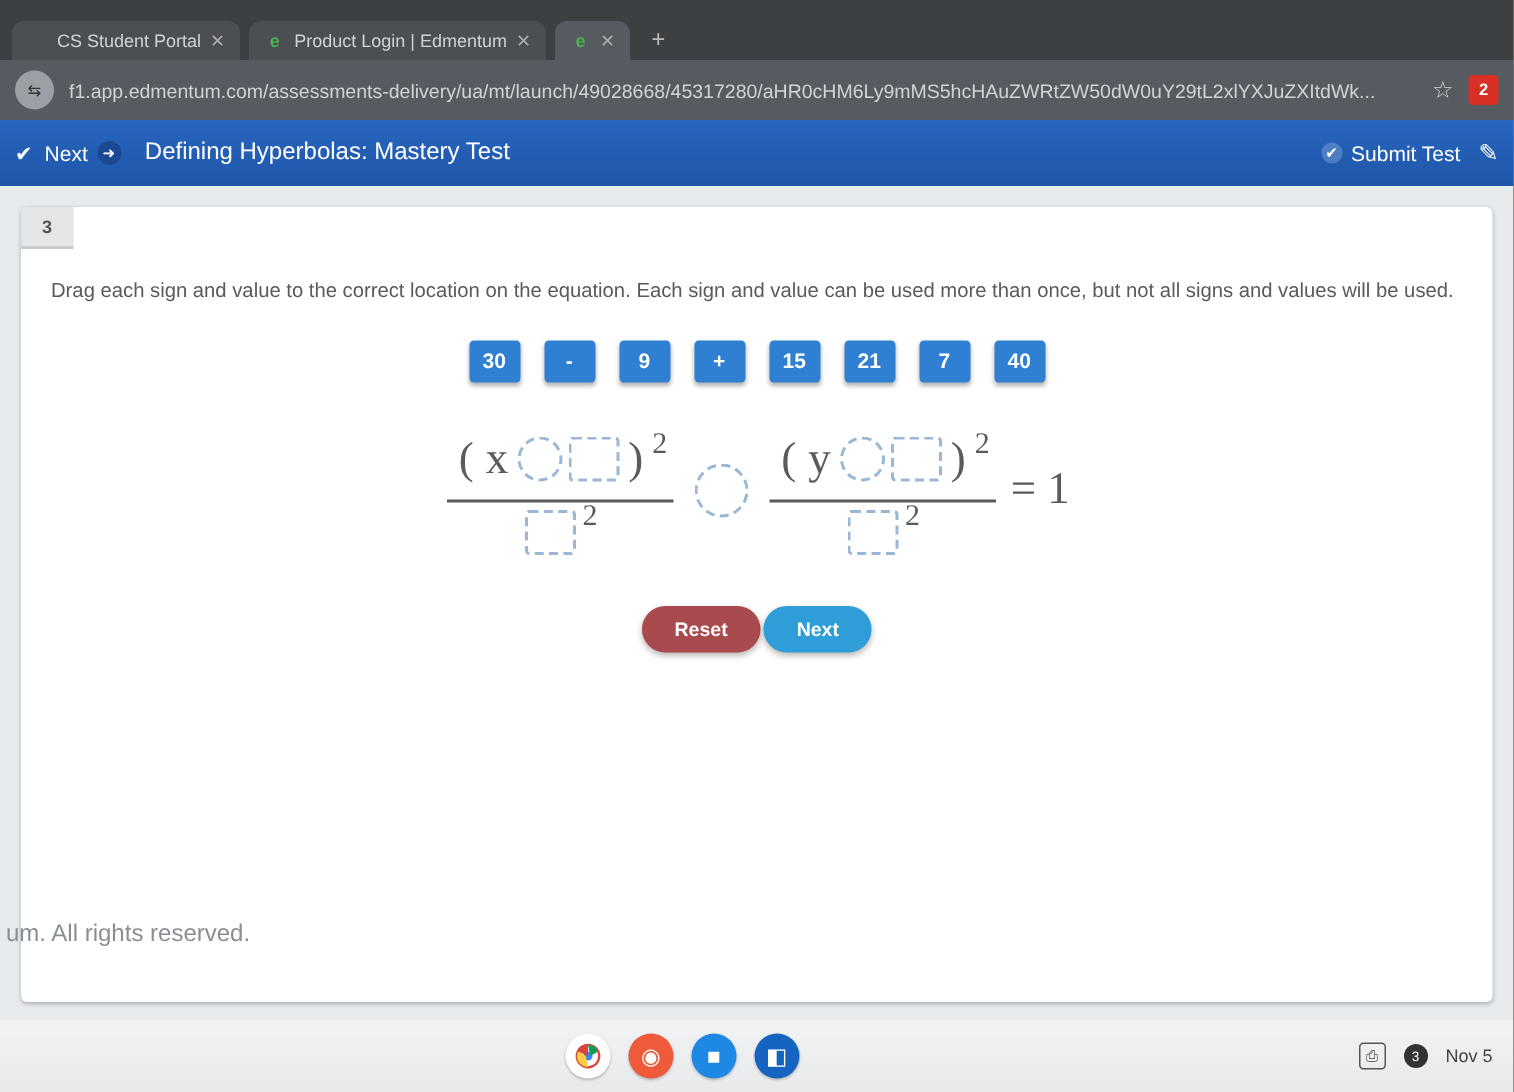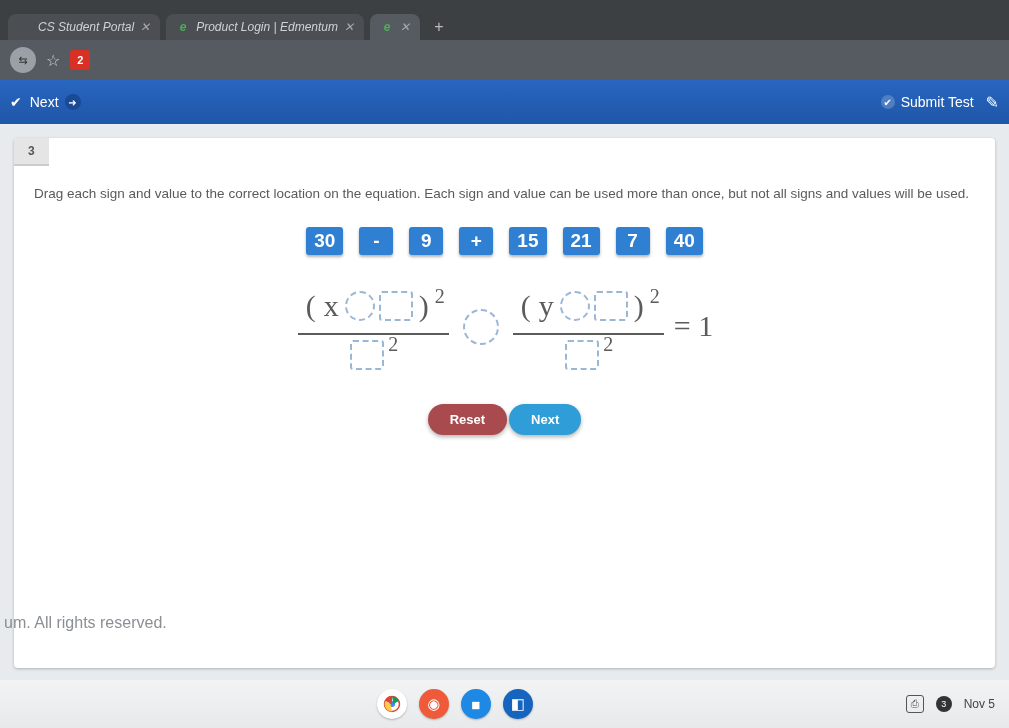--- a/index.html
+++ b/index.html
@@ -1,20 +1,20 @@
 <!DOCTYPE html>
 <html><head>
 <meta charset="utf-8">
 <style>
   * { box-sizing: border-box; margin: 0; padding: 0; }
   html, body { width: 1009px; height: 728px; overflow: hidden; font-family: Arial, Helvetica, sans-serif; background: #2a2a2a; }
   .browser-shell { width: 100%; height: 100%; display: flex; flex-direction: column; background: #1e1e1e; }
   
   .tab-strip { display: flex; align-items: flex-end; background: #3c4043; padding: 6px 8px 0 8px; gap: 0; height: 40px; }
-  .tab { display: flex; align-items: center; gap: 6px; padding: 6px 10px; background: #4b4e53; color: #cfd3d8; font-size: 12px; border-radius: 8px 8px 0 0; margin-right: 6px; max-width: 210px; font-style: italic; }
+  .tab { display: flex; align-items: center; gap: 6px; padding: 6px 10px; background: #4b4e53; color: #cfd3d8; font-size: 12px; border-radius: 8px 8px 0 0; margin-right: 6px; max-width: 210px; }
   .tab.active { background: #565b61; color: #e8eaed; }
   .tab .favicon { width: 14px; height: 14px; display: inline-flex; align-items: center; justify-content: center; font-weight: bold; color: #4caf50; background: transparent; font-size: 12px; }
   .tab .close { color: #aaa; font-size: 12px; }
   .newtab { color: #bbb; padding: 4px 8px; cursor: pointer; }
   
   .addr-row { display: flex; align-items: center; background: #565b61; padding: 6px 10px; gap: 10px; height: 40px; }
   .addr-icon { width: 26px; height: 26px; border-radius: 50%; background: #9aa0a6; color: #333; display: flex; align-items: center; justify-content: center; font-size: 11px; }
   .addr-input { flex: 1; background: transparent; border: none; color: #cfd3d8; font-size: 13px; outline: none; }
   .star { color: #cfd3d8; font-size: 16px; }
   .ext-badge { width: 20px; height: 20px; background: #d93025; color: #fff; font-size: 11px; font-weight: bold; display: flex; align-items: center; justify-content: center; border-radius: 3px; }
@@ -29,21 +29,21 @@
   .app-bar .submit .check { width: 14px; height: 14px; border-radius: 50%; background: #ffffff33; display: flex; align-items: center; justify-content: center; font-size: 10px; }
   .app-bar .tool-icon { margin-left: 12px; font-size: 16px; }
   
   .work-area { flex: 1; background: #e8ebee; padding: 14px 14px 0 14px; position: relative; }
   .card { background: #ffffff; border-radius: 4px; box-shadow: 0 1px 3px rgba(0,0,0,0.25); padding: 0; height: 530px; position: relative; }
   .qnum-tab { display: inline-block; background: #e5e5e5; color: #555; font-size: 12px; font-weight: bold; padding: 6px 14px; border-bottom: 2px solid #ccc; }
   .card-body { padding: 18px 20px; color: #5a5a5a; font-size: 13.5px; line-height: 1.55; }
   .card-body p { margin-bottom: 10px; }
   
   .tiles-row { display: flex; gap: 16px; justify-content: center; margin: 22px 0 28px 0; }
-  .tile { min-width: 34px; height: 28px; padding: 0 8px; background: #2f80d2; color: #fff; font-size: 19px; font-weight: bold; display: flex; align-items: center; justify-content: center; border-radius: 3px; box-shadow: 0 2px 3px rgba(0,0,0,0.3); cursor: grab; }
+  .tile { min-width: 34px; height: 28px; padding: 0 8px; background: #2f80d2; color: #fff; font-size: 14px; font-weight: bold; display: flex; align-items: center; justify-content: center; border-radius: 3px; box-shadow: 0 2px 3px rgba(0,0,0,0.3); cursor: grab; }
   
   .equation-wrap { display: flex; justify-content: center; align-items: center; color: #5b5b5b; font-family: "Times New Roman", serif; font-size: 30px; }
   .frac { display: inline-flex; flex-direction: column; align-items: center; margin: 0 6px; }
   .frac .num { display: flex; align-items: center; padding: 0 4px 4px 4px; }
   .frac .line { width: 100%; height: 2px; background: #5b5b5b; }
   .frac .den { display: flex; align-items: center; padding: 4px 4px 0 4px; }
   .drop-circle { width: 30px; height: 30px; border: 2px dashed #9bb7d6; border-radius: 50%; display: inline-block; margin: 0 2px; }
   .drop-circle.mid { width: 36px; height: 36px; margin: 0 8px; }
   .drop-box { width: 34px; height: 30px; border: 2px dashed #9bb7d6; border-radius: 3px; display: inline-block; margin: 0 2px; }
   .sup2 { font-size: 20px; position: relative; top: -10px; margin-left: 2px; }
@@ -85,30 +85,32 @@
     </div>
     <div class="tab active">
       <span class="favicon">e</span>
       <span class="close">✕</span>
     </div>
     <div class="newtab">+</div>
   </div>
 
   <div class="addr-row">
     <div class="addr-icon">⇆</div>
+    <input class="addr-input" value="f1.app.edmentum.com/assessments-delivery/ua/mt/launch/49028668/45317280/aHR0cHM6Ly9mMS5hcHAuZWRtZW50dW0uY29tL2xlYXJuZXItdWk..." style="">
     <span class="star">☆</span>
     <div class="ext-badge">2</div>
   </div>
 
   <div class="app-bar">
     <span class="chev">✔</span>
     <div class="next-btn">
       <span>Next</span>
       <span class="arrow-circle">➜</span>
     </div>
+    <div class="title">Defining Hyperbolas: Mastery Test</div>
     <div class="spacer"></div>
     <div class="submit">
       <span class="check">✔</span>
       <span>Submit Test</span>
     </div>
     <span class="tool-icon">✎</span>
   </div>
 
   <div class="work-area">
     <div class="card">

